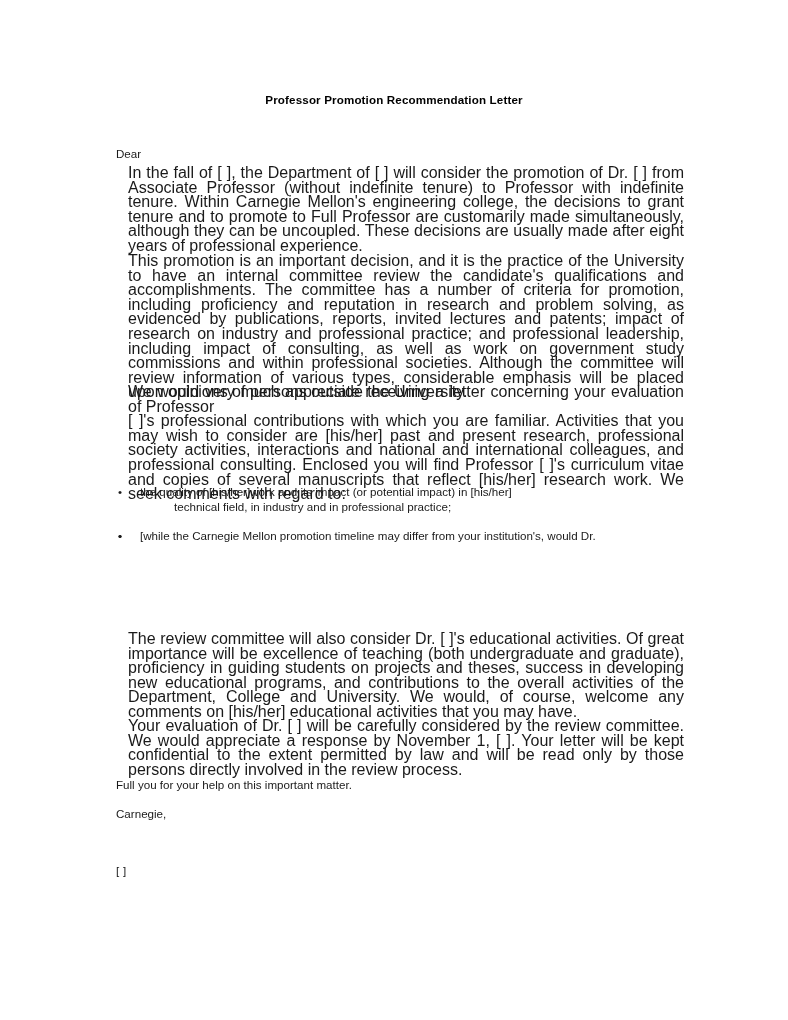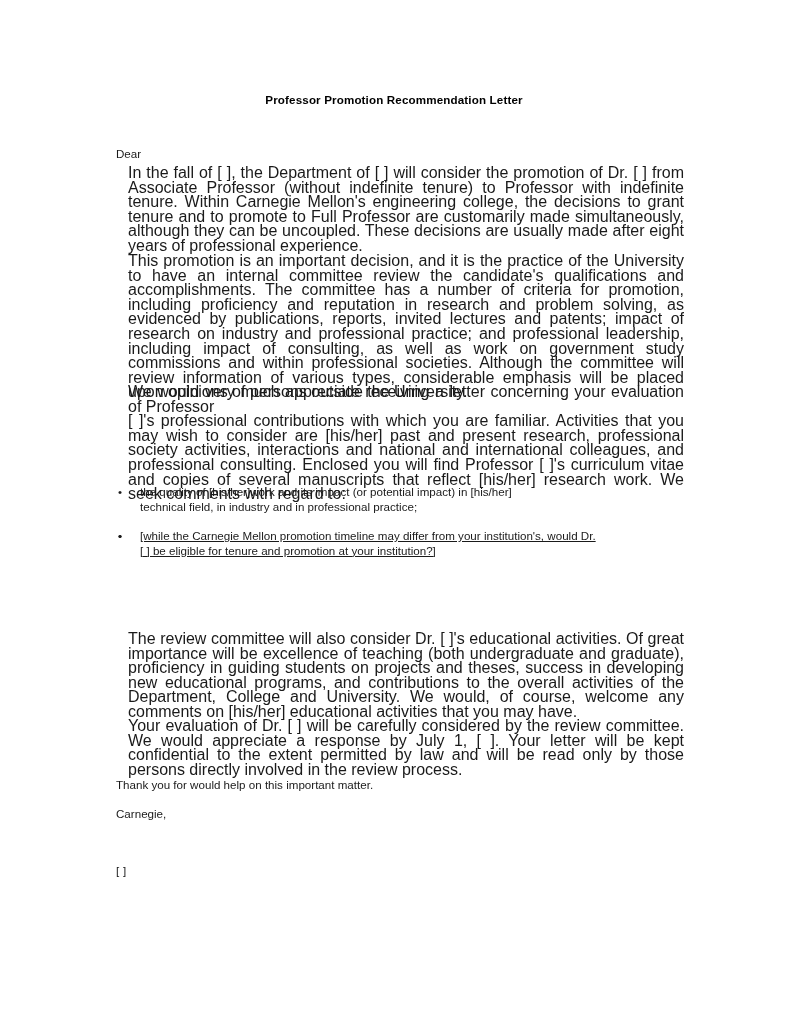--- a/index.html
+++ b/index.html
@@ -82,24 +82,24 @@
     margin-left: 24px;
     width: 532px;
     font-size: 11.6px;
     line-height: 14.6px;
     color: #1a1a1a;
     text-align: left;
   }
   .bullet-text.justified {
     text-align: justify;
     text-justify: inter-word;
-    text-decoration: underline;
   }
   .bullet-text .second-line {
     display: block;
+    margin-left: 34px;
   }
   .closing-line {
     position: absolute;
     left: 0;
     font-size: 11.6px;
     line-height: 14.6px;
     color: #1a1a1a;
   }
   .signature-slot {
     position: absolute;
@@ -143,30 +143,29 @@
       <div class="bullet-row" style="margin-top: 15px;">
         <span class="bullet-mark">•</span>
         <span class="bullet-text">
         </span>
       </div>
 
       <div class="bullet-row" style="margin-top: 15px;">
         <span class="bullet-mark">•</span>
         <span class="bullet-text justified">
           <span>[while the Carnegie Mellon promotion timeline may differ from your institution's, would Dr.</span>
-          <span class="second-line">[  ] be eligible for tenure and promotion at your institution?]</span>
         </span>
       </div>
 
     </div>
 
     <p class="para" style="top: 632px;">The review committee will also consider Dr. [    ]'s educational activities. Of great importance will be excellence of teaching  (both undergraduate and graduate), proficiency  in guiding students on projects and theses, success in developing new educational programs, and contributions to the overall activities of the Department, College and University.  We would, of course, welcome any comments on [his/her] educational activities that you may have.</p>
 
-    <p class="para" style="top: 719px;">Your evaluation of Dr. [      ] will be carefully considered by the review committee.  We would appreciate a response by July 1, [      ]. Your letter will be kept confidential to the extent permitted by law and will be read only by those persons directly involved in the review process.</p>
+    <p class="para" style="top: 719px;">Your evaluation of Dr. [      ] will be carefully considered by the review committee.  We would appreciate a response by November 1, [      ]. Your letter will be kept confidential to the extent permitted by law and will be read only by those persons directly involved in the review process.</p>
 
-    <div class="closing-line" style="top: 778px;">Thank you for would help on this important matter.</div>
+    <div class="closing-line" style="top: 778px;">Full you for your help on this important matter.</div>
 
     <div class="closing-line" style="top: 807px;">Carnegie,</div>
 
     <div class="signature-slot">[   ]</div>
 
   </div>
 </div>
 
 </body></html>

